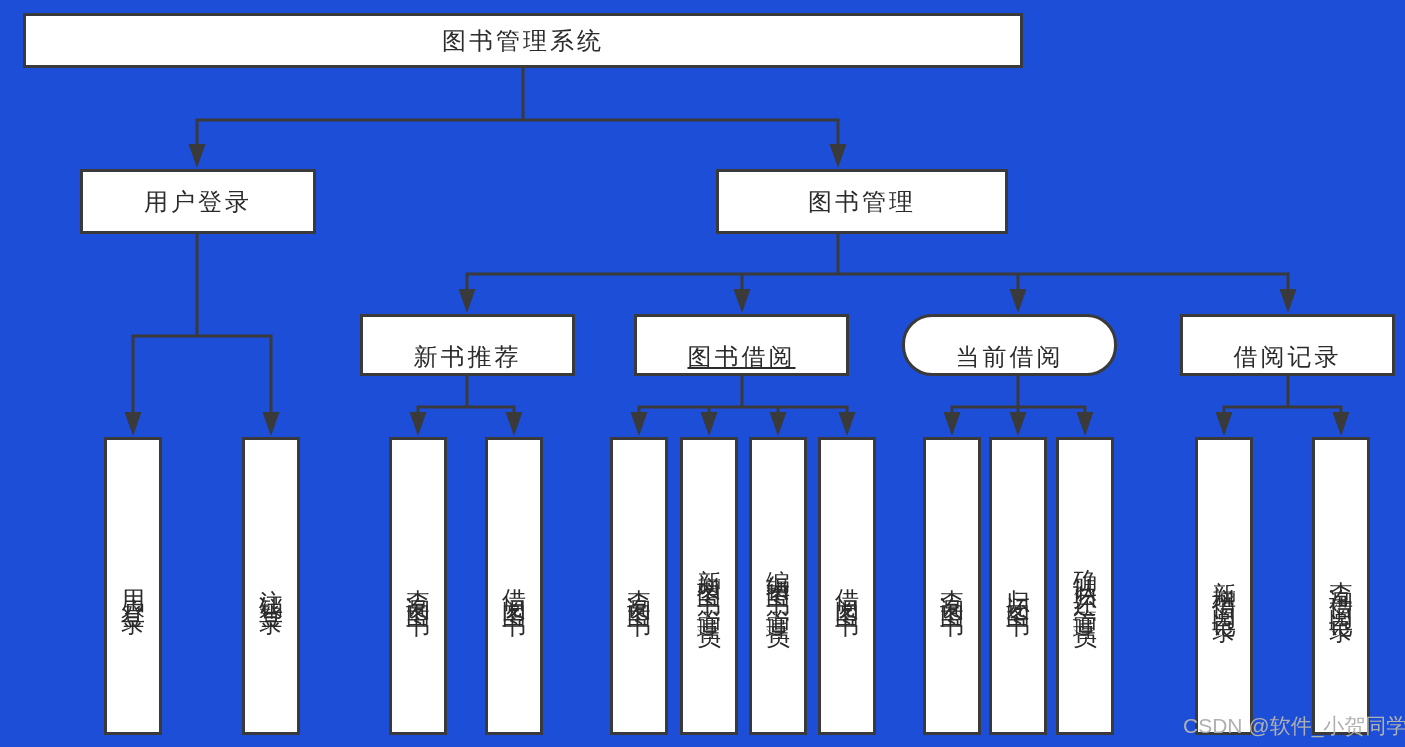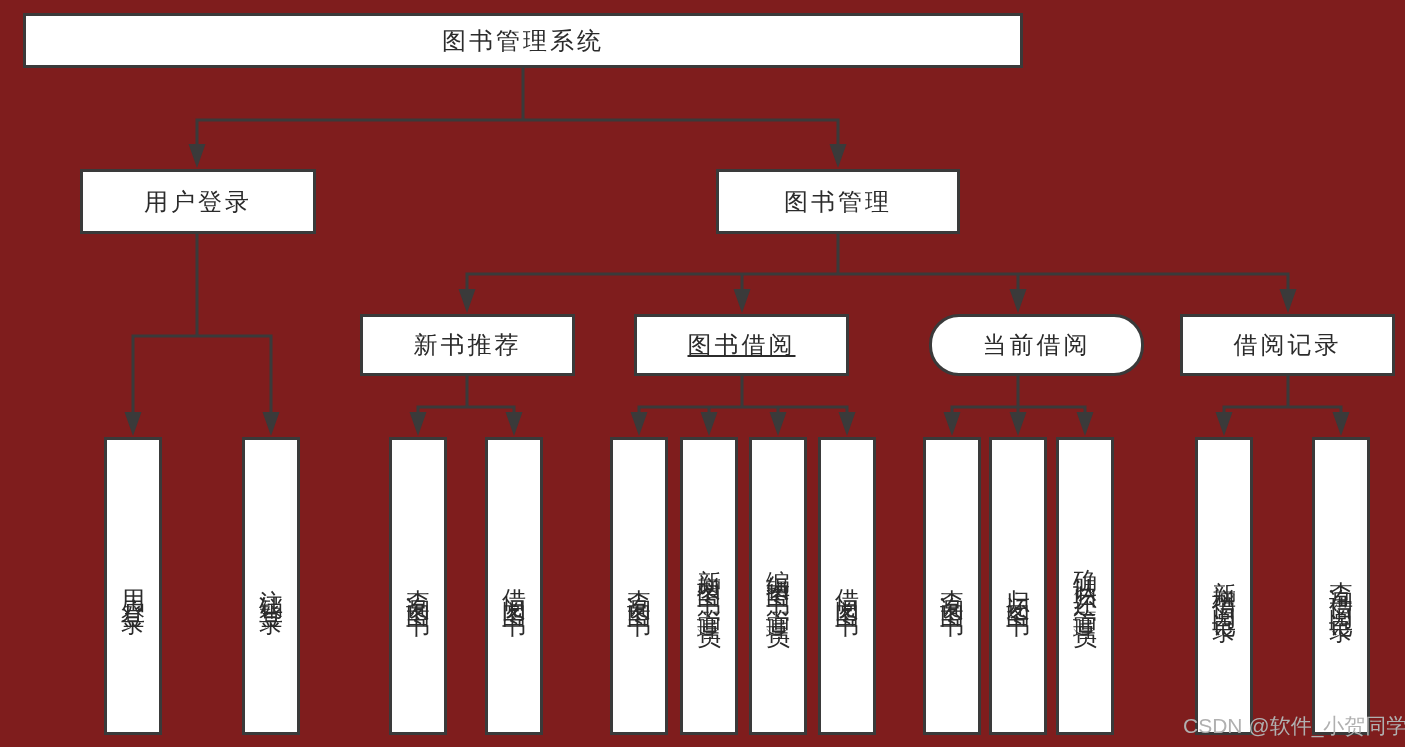--- a/index.html
+++ b/index.html
@@ -1,20 +1,20 @@
 <!DOCTYPE html>
 <html><head>
 <meta charset="utf-8">
 <style>
   html, body { margin: 0; padding: 0; background: #ffffff; }
   .stage {
     position: relative;
     width: 1405px;
     height: 747px;
-    background: #7f1d1d;
+    background: #1d4ed8;
     overflow: hidden;
     font-family: "Liberation Sans", "DejaVu Sans", sans-serif;
     color: #2b2b2b;
   }
   .connectors {
     position: absolute;
     left: 0; top: 0;
     width: 1405px; height: 747px;
   }
   .hbox {
@@ -25,25 +25,25 @@
     display: flex;
     align-items: center;
     justify-content: center;
     font-size: 24px;
     letter-spacing: 3px;
     color: #2b2b2b;
     white-space: nowrap;
   }
   .root  { left: 23px;   top: 13px;  width: 1000px; height: 55px; }
   .lvl2a { left: 80px;   top: 169px; width: 236px;  height: 65px; }
-  .lvl2b { left: 716px;  top: 169px; width: 244px;  height: 65px; }
-  .lvl3  { top: 314px; width: 215px; height: 62px; }
+  .lvl2b { left: 716px;  top: 169px; width: 292px;  height: 65px; }
+  .lvl3  { top: 314px; width: 215px; height: 62px; align-items: flex-end; }
   .l3a { left: 360px; }
   .l3b { left: 634px; text-decoration: underline; }
-  .l3c { left: 929px; border-radius: 30px; }
+  .l3c { left: 902px; border-radius: 30px; }
   .l3d { left: 1180px; }
   .leaf {
     position: absolute;
     top: 437px;
     width: 58px;
     height: 298px;
     box-sizing: border-box;
     border: 3px solid #3a3a3a;
     background: #ffffff;
     display: flex;

